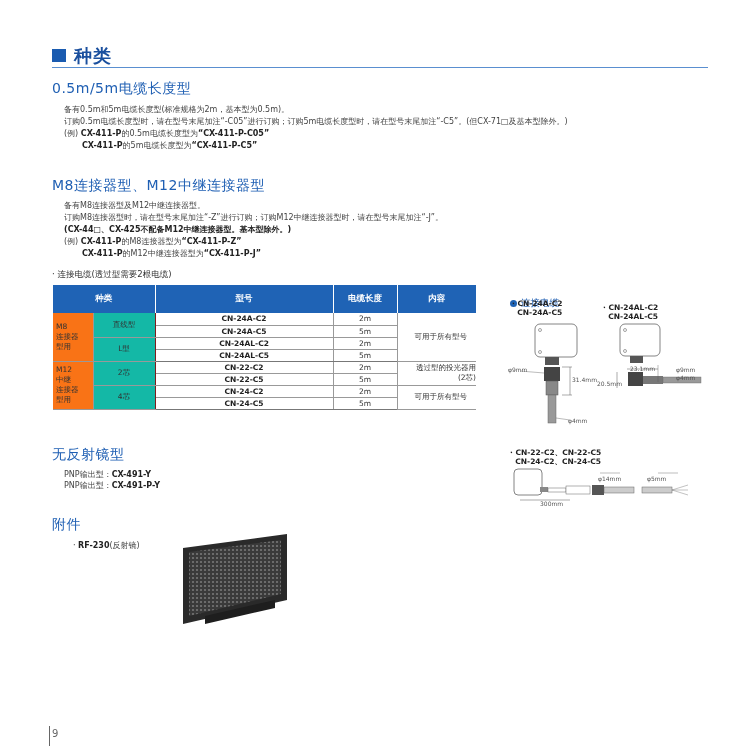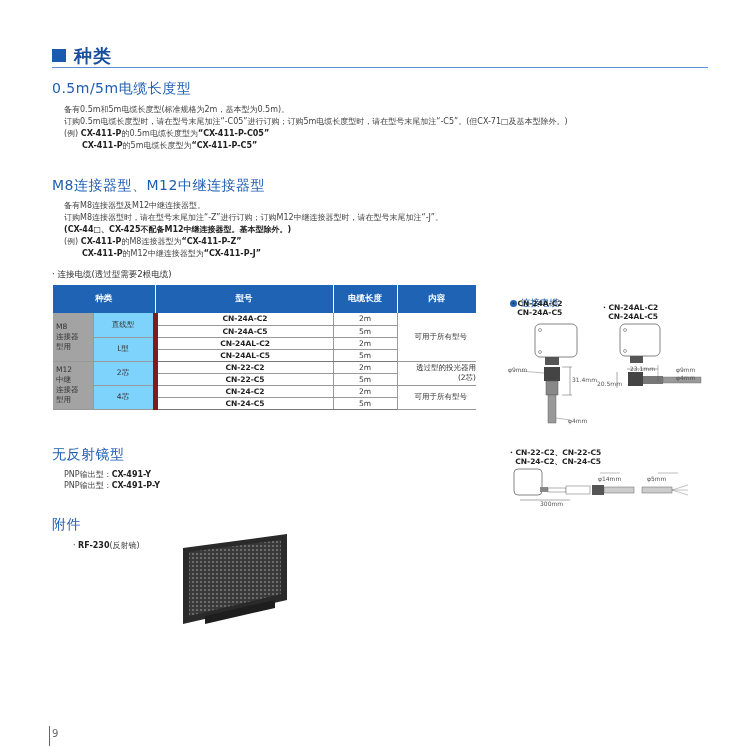--- a/index.html
+++ b/index.html
@@ -15,22 +15,22 @@
 
   .section-title { font-size: 14px; color: #1f5fb3; letter-spacing: 0.5px; white-space: nowrap; }
   .para { font-size: 8px; color: #444; white-space: nowrap; line-height: 11px; }
   .para b { color: #222; }
 
   
   .spec-table { left: 53px; top: 285px; width: 423px; border-collapse: collapse; font-size: 7.5px; }
   .spec-table th { background: #1f63b5; color: #fff; font-weight: bold; font-size: 8.5px; height: 28px; border-right: 1px solid #fff; text-align: center; }
   .spec-table th:last-child { border-right: none; margin-left: 36px; }
   .spec-table td { height: 12px; border-bottom: 1px solid #999; border-right: 1px solid #999; text-align: center; color: #333; padding: 0; }
-  .spec-table td.cat { background: #a3a3a3; text-align: left; padding-left: 3px; vertical-align: middle; line-height: 10px; }
-  .spec-table td.sub { background: #7dd3fc; border-right: 5px solid #7f1d1d; }
+  .spec-table td.cat { background: #f97316; text-align: left; padding-left: 3px; vertical-align: middle; line-height: 10px; }
+  .spec-table td.sub { background: #14b8a6; border-right: 1px solid #7f1d1d; }
   .spec-table td.model { font-weight: bold; color: #222; }
   .spec-table td.content { text-align: left; padding-left: 17px; border-right: none; line-height: 10px; }
   .spec-table tr.grp-end td { border-bottom: 1.5px solid #777; }
 
   
   .diagram-title { font-size: 9.5px; color: #1f5fb3; }
   .dot { display: inline-block; width: 7px; height: 7px; border-radius: 50%; background: #1f63b5; margin-right: 4px; vertical-align: middle; }
   .diag-label { font-size: 7.5px; font-weight: bold; color: #222; line-height: 8.5px; white-space: nowrap; }
   .dim { font-size: 6px; color: #555; white-space: nowrap; }
 

